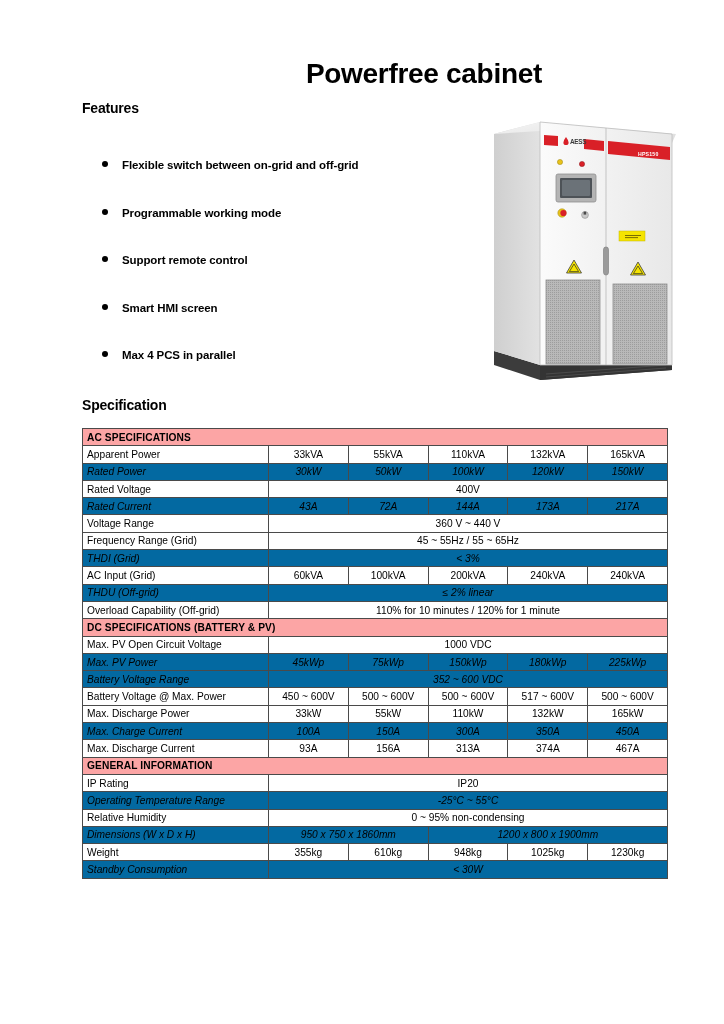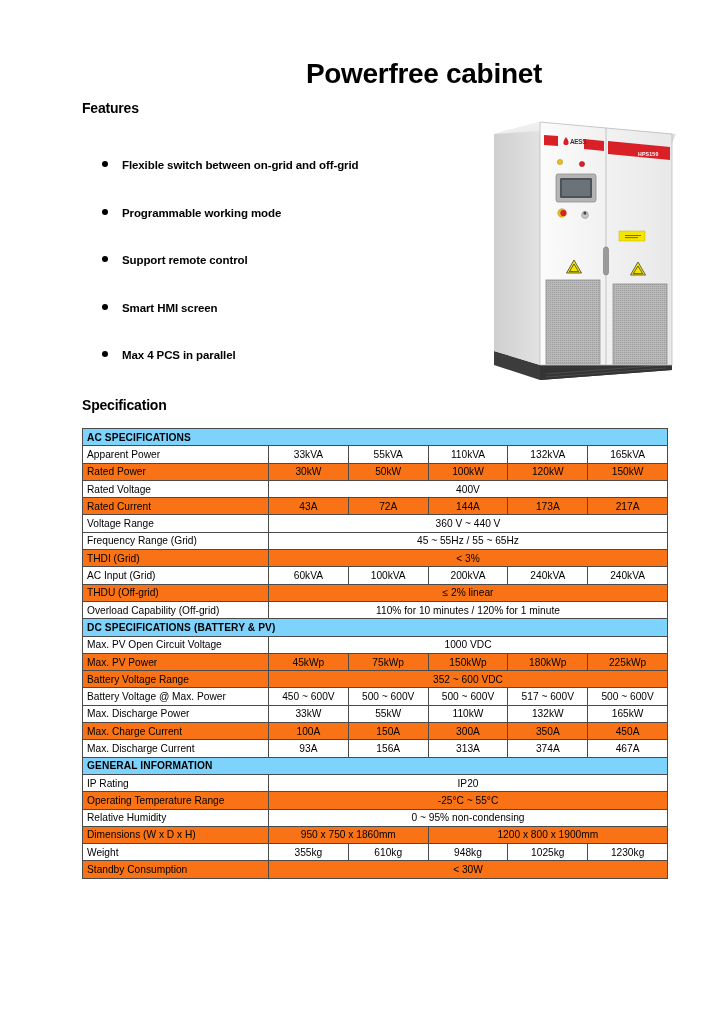--- a/index.html
+++ b/index.html
@@ -99,24 +99,25 @@
     padding: 0 0 0 4px;
     line-height: 15px;
     white-space: nowrap;
     overflow: hidden;
   }
   .spec-table td.val {
     text-align: center;
     padding: 0;
   }
   .spec-table tr.shaded td {
-    background: #f97316;
+    background: #0369a1;
+    font-style: italic;
   }
   .spec-table tr.section td {
-    background: #7dd3fc;
+    background: #fca5a5;
     font-weight: bold;
     letter-spacing: 0.1px;
     border: 1px solid #4a4a4a;
   }
   .lbl-col { width: 186px; }
 </style>
 </head>
 <body>
 
 <div class="page">

